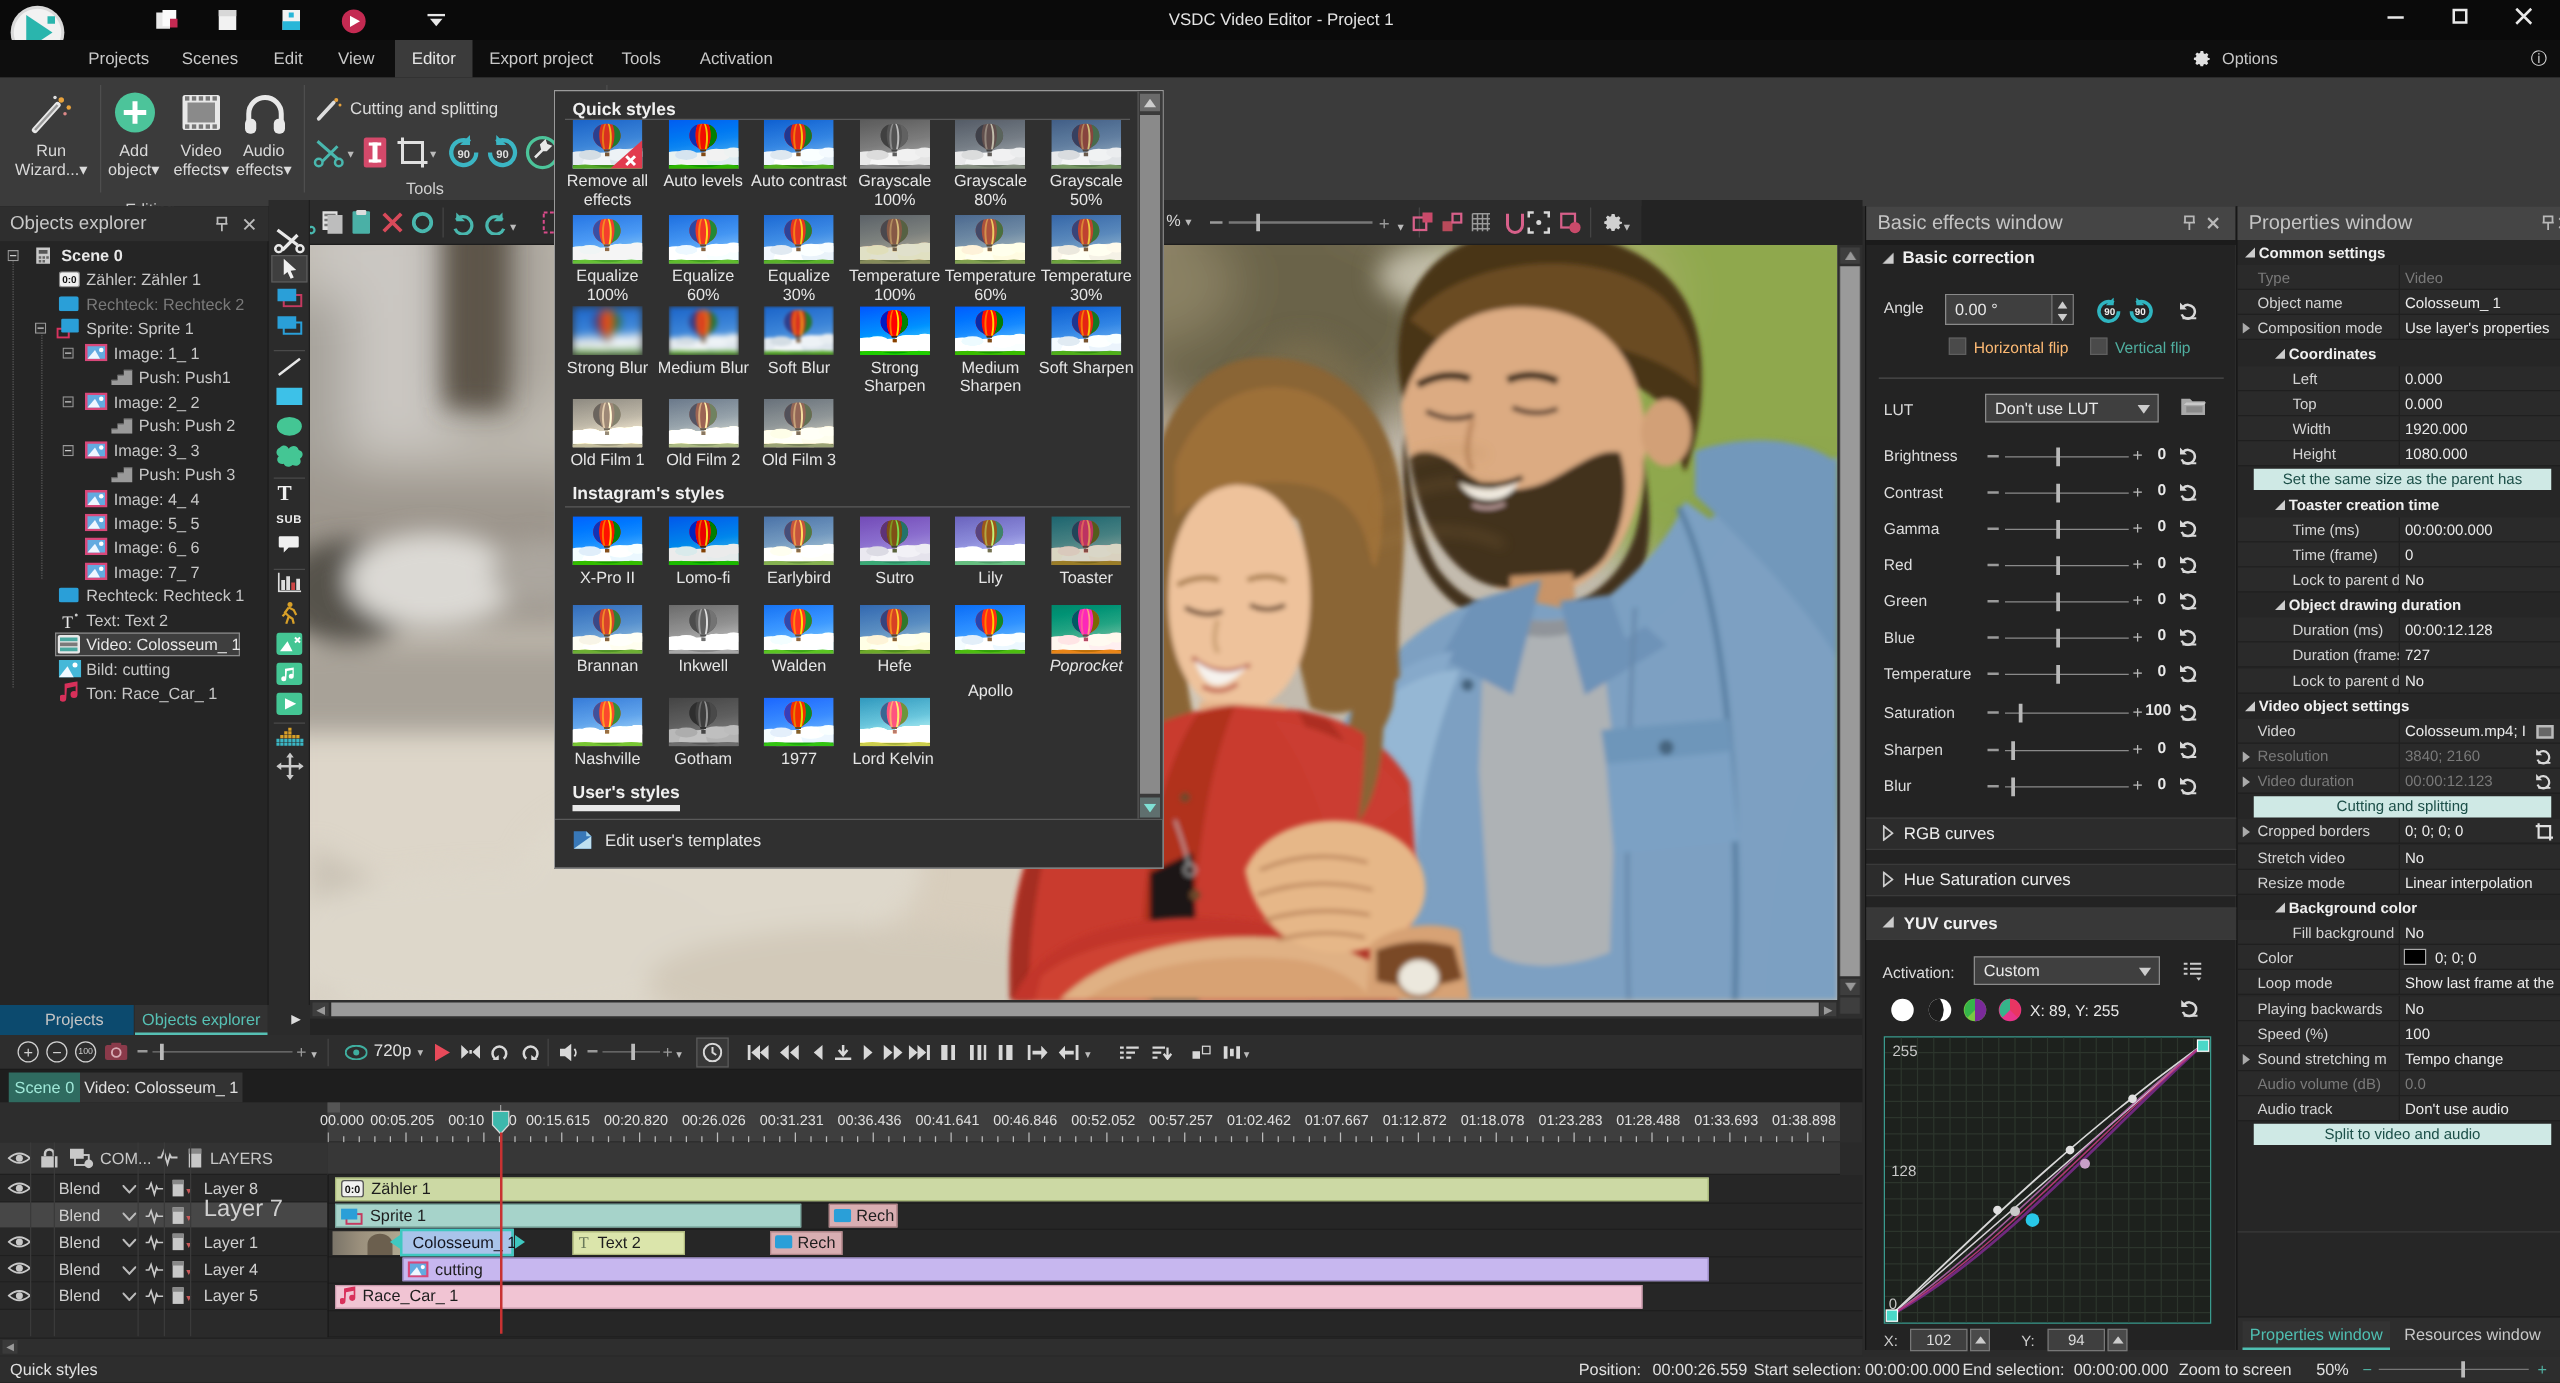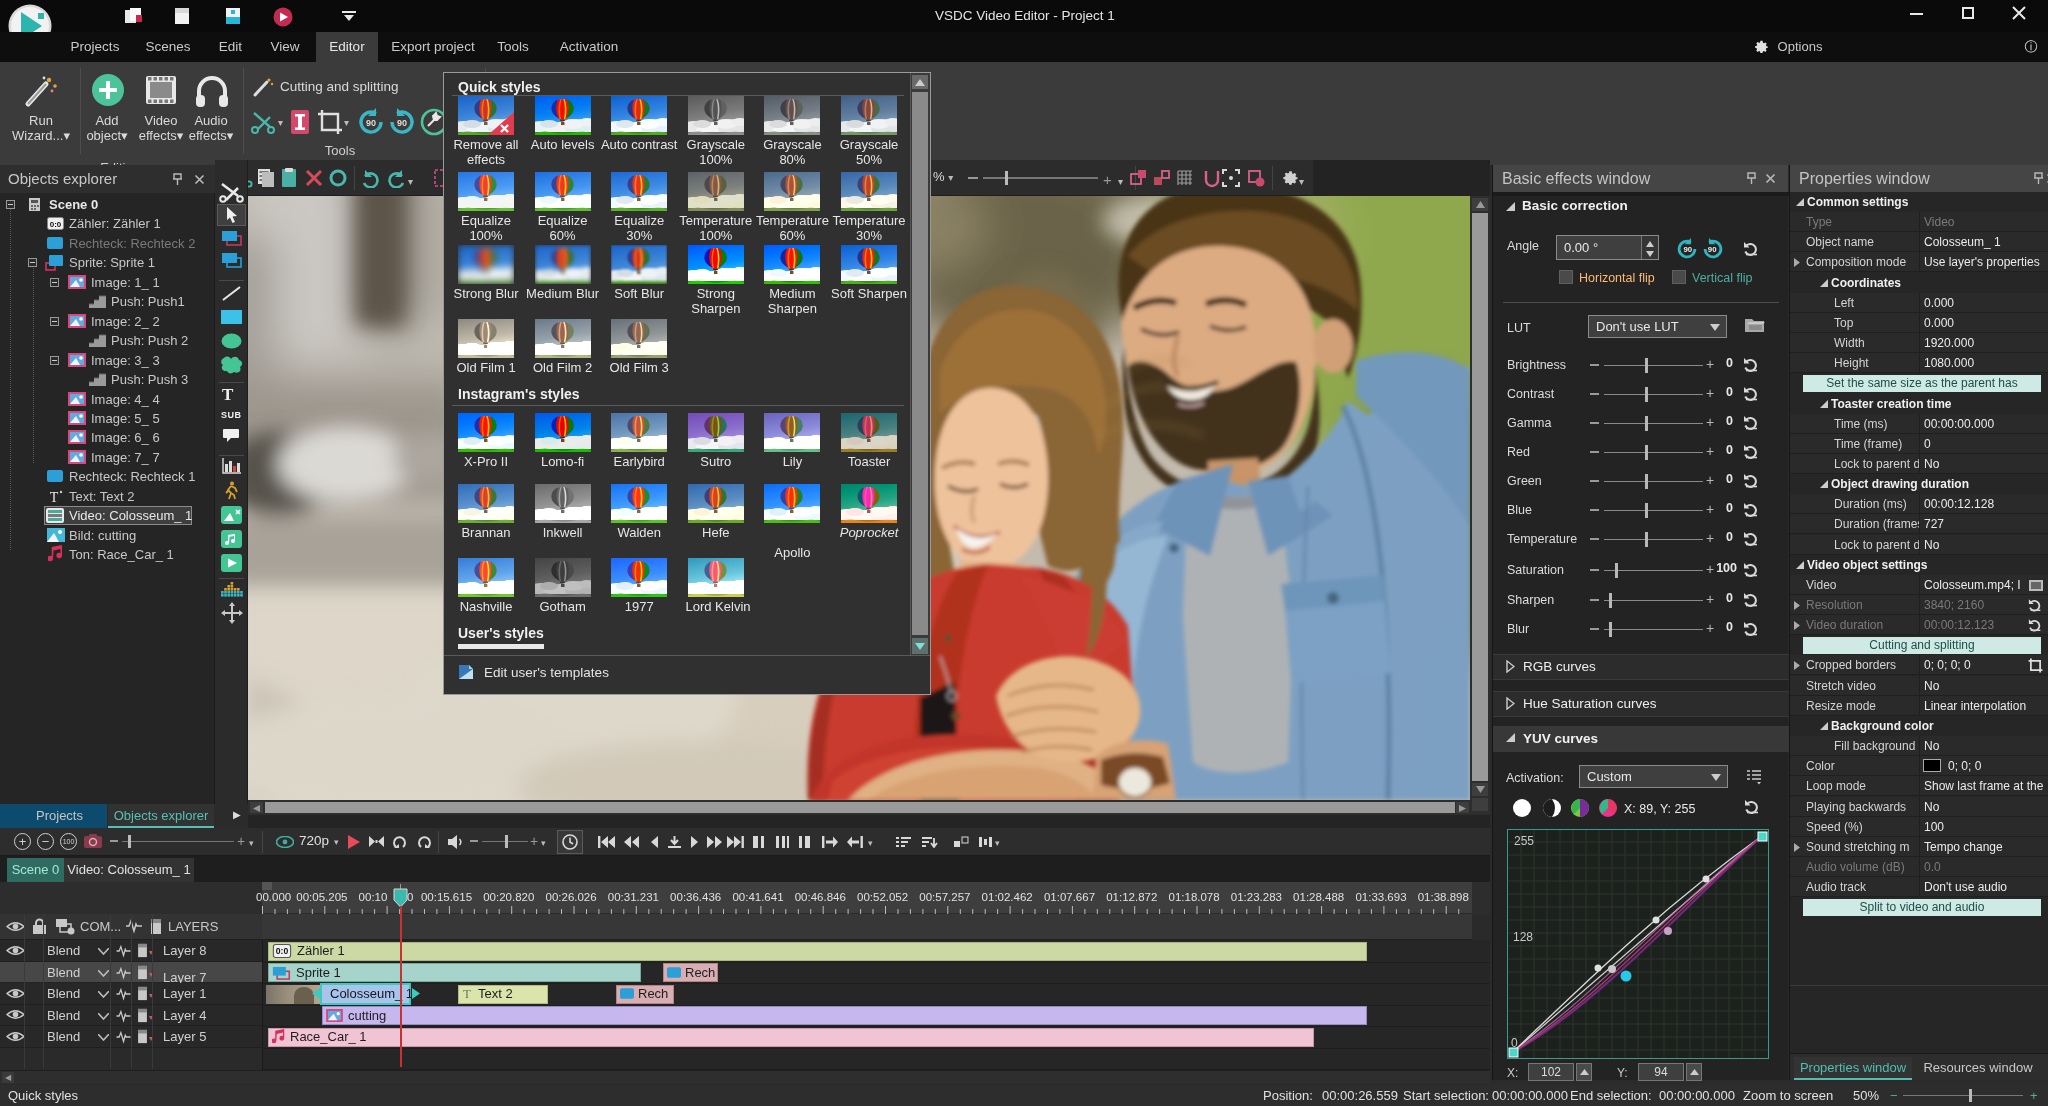--- a/index.html
+++ b/index.html
@@ -1492,21 +1492,21 @@
         <path d="M0 0 L5.5 6 L11 0" stroke="#bbb" stroke-width="1.6" fill="none"></path>
       </svg>
     <svg class="abs" style="left:115px;top:137.5px;" width="17" height="14" viewBox="0 0 18 16">
         <path d="M1 8 L4 8 6 3 9 13 11 6 12 8 17 8" stroke="#c8c8c8" stroke-width="1.5" fill="none"></path>
       </svg>
     <svg class="abs" style="left:137px;top:136.5px;" width="11" height="15" viewBox="0 0 12 17">
         <rect x="1" y="1" width="10" height="15" fill="#c8c8c8"></rect>
         <rect x="1" y="1" width="10" height="4" fill="#888"></rect>
       </svg>
     <div class="abs" style="left:149px;top:141.5px;color:#c85a5a;font-size:8px;">▾</div>
-    <div class="abs" style="left:163px;top:142px;color:#d0d0d0;font-size:13px;">Layer 7</div>
+    <div class="abs" style="left:163px;top:129px;color:#d0d0d0;font-size:19px;">Layer 7</div>
     <div class="abs" style="left:0;top:155px;width:262px;height:21.5px;background:#282828;border-bottom:1px solid #1f1f1f;"></div>
     <svg class="abs" style="left:6px;top:159px;" width="19" height="13">
         <path d="M1 6.5 Q9.5 -1 18 6.5 Q9.5 14 1 6.5 Z" fill="none" stroke="#c8c8c8" stroke-width="1.5"></path>
         <circle cx="9.5" cy="6.5" r="2.8" fill="#c8c8c8"></circle>
       </svg>
     <div class="abs" style="left:47px;top:158px;color:#d0d0d0;font-size:13px;">Blend</div>
     <svg class="abs" style="left:98px;top:163px;" width="11" height="7">
         <path d="M0 0 L5.5 6 L11 0" stroke="#bbb" stroke-width="1.6" fill="none"></path>
       </svg>
     <svg class="abs" style="left:115px;top:159px;" width="17" height="14" viewBox="0 0 18 16">
@@ -1798,21 +1798,21 @@
           <use href="#balloon"></use>
         </svg></div>
       <div class="qs-label" style="left:79.6px;top:526px;width:78px;">Gotham</div>
       <div class="qs-thumb" style="left:167.2px;top:485px;"><svg width="56" height="39" style="filter:brightness(1.08) saturate(1.35) hue-rotate(8deg);">
           <use href="#balloon"></use>
         </svg></div>
       <div class="qs-label" style="left:156.2px;top:526px;width:78px;">1977</div>
       <div class="qs-thumb" style="left:243.8px;top:485px;"><svg width="56" height="39" style="filter:sepia(0.35) brightness(1.35) saturate(1.05) hue-rotate(-25deg);">
           <use href="#balloon"></use>
         </svg></div>
-      <div class="qs-label" style="left:235px;top:526px;width:78px;">Lord Kelvin</div>
+      <div class="qs-label" style="left:225px;top:526px;width:78px;text-align:right;">Lord Kelvin</div>
       <div class="abs" style="left:8px;top:22px;width:452px;height:1px;background:#5a5a5a;"></div>
       <div class="qs-sec" style="top:313px;">Instagram's styles</div>
       <div class="abs" style="left:8px;top:332px;width:452px;height:1px;background:#5a5a5a;"></div>
       <div class="qs-sec" style="top:552px;">User's styles</div>
       <div class="abs" style="left:14px;top:571px;width:86px;height:5px;background:#e8e8e8;"></div>
       <div class="abs" style="left:0px;top:582px;width:486px;height:1px;background:#5a5a5a;"></div>
       <svg class="abs" style="left:13px;top:590px;" width="18" height="18" viewBox="0 0 18 18">
         <path d="M2 2 h10 l4 4 v10 h-14 Z" fill="#3878b8"></path>
         <path d="M12 2 v4 h4 Z" fill="#9fd0e8"></path>
         <path d="M2 16 L16 6 v10 Z" fill="#bfe0f0"></path>

